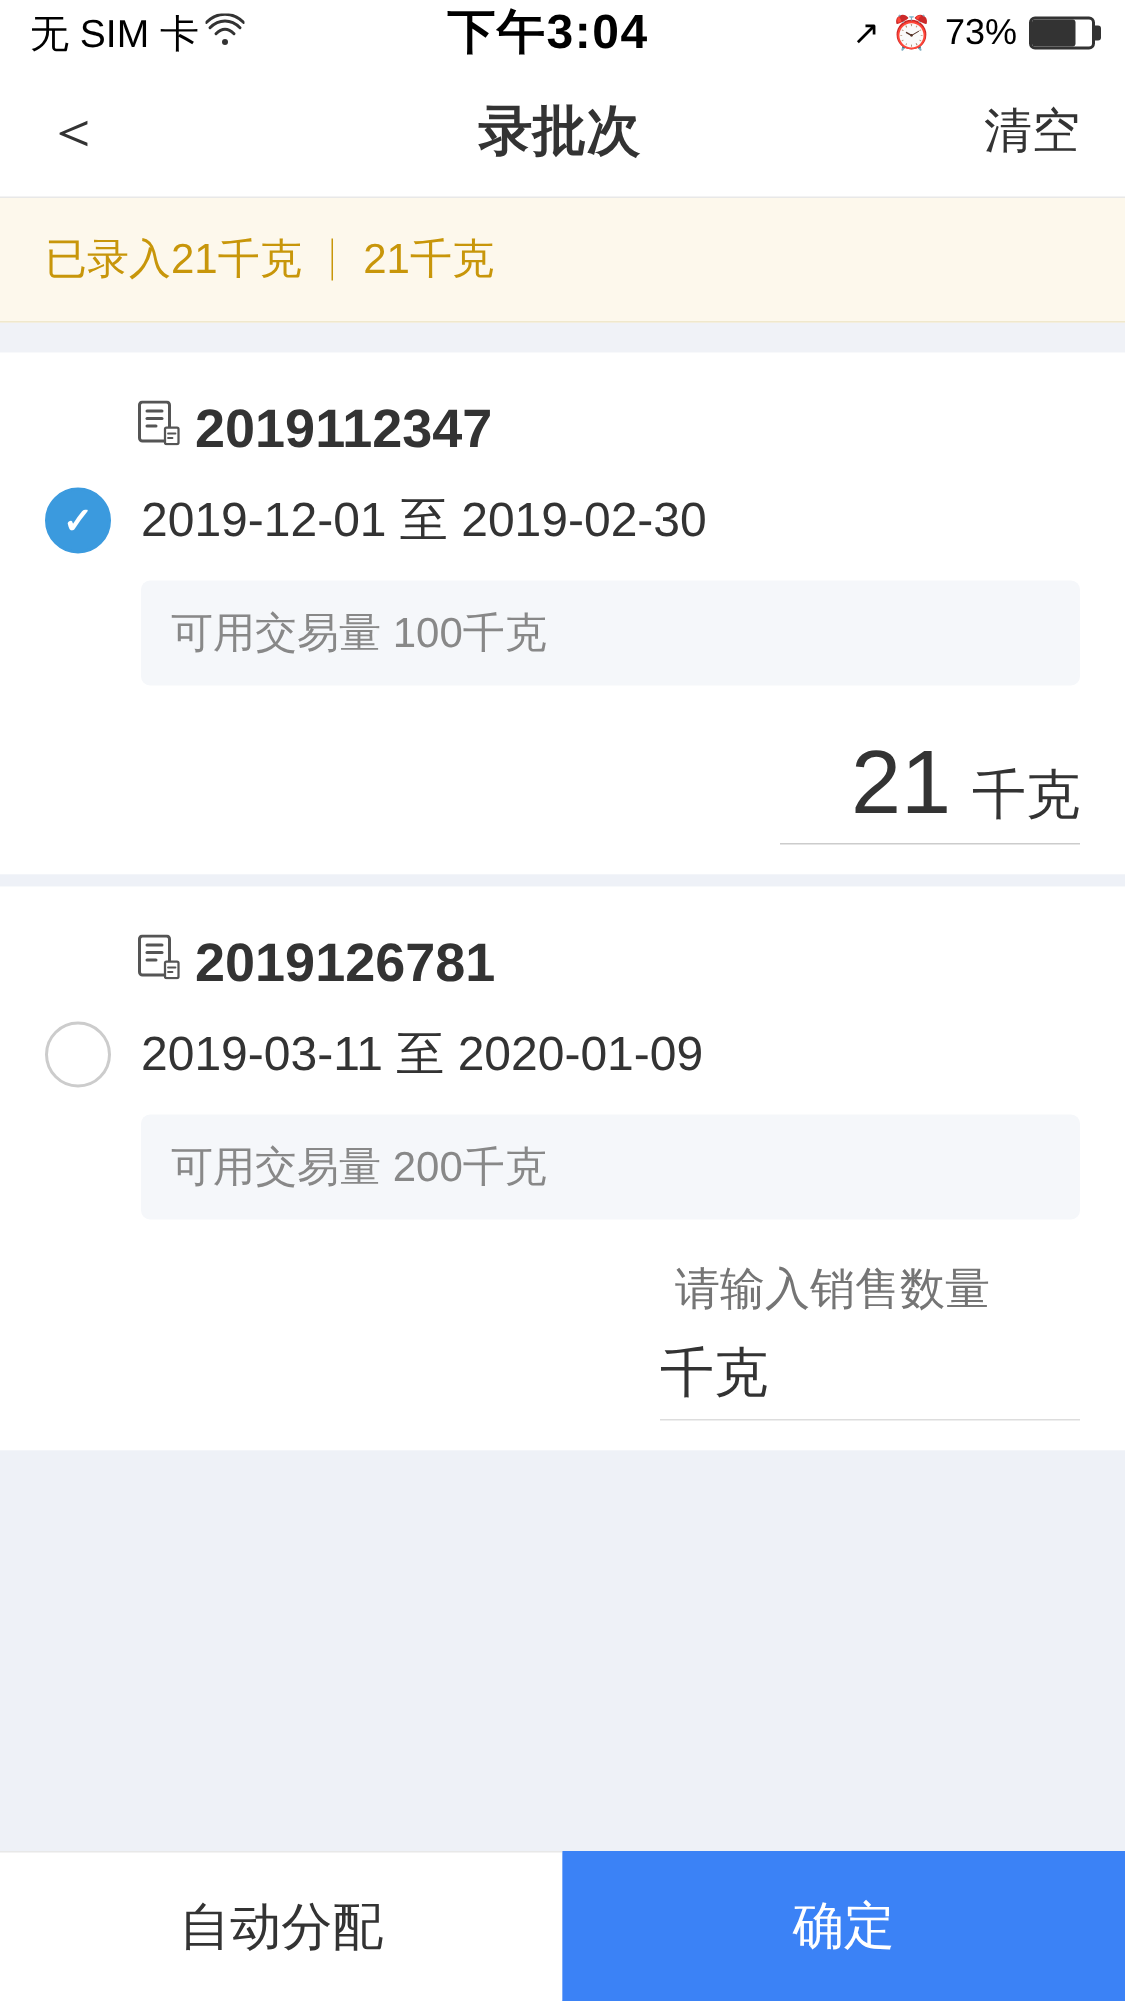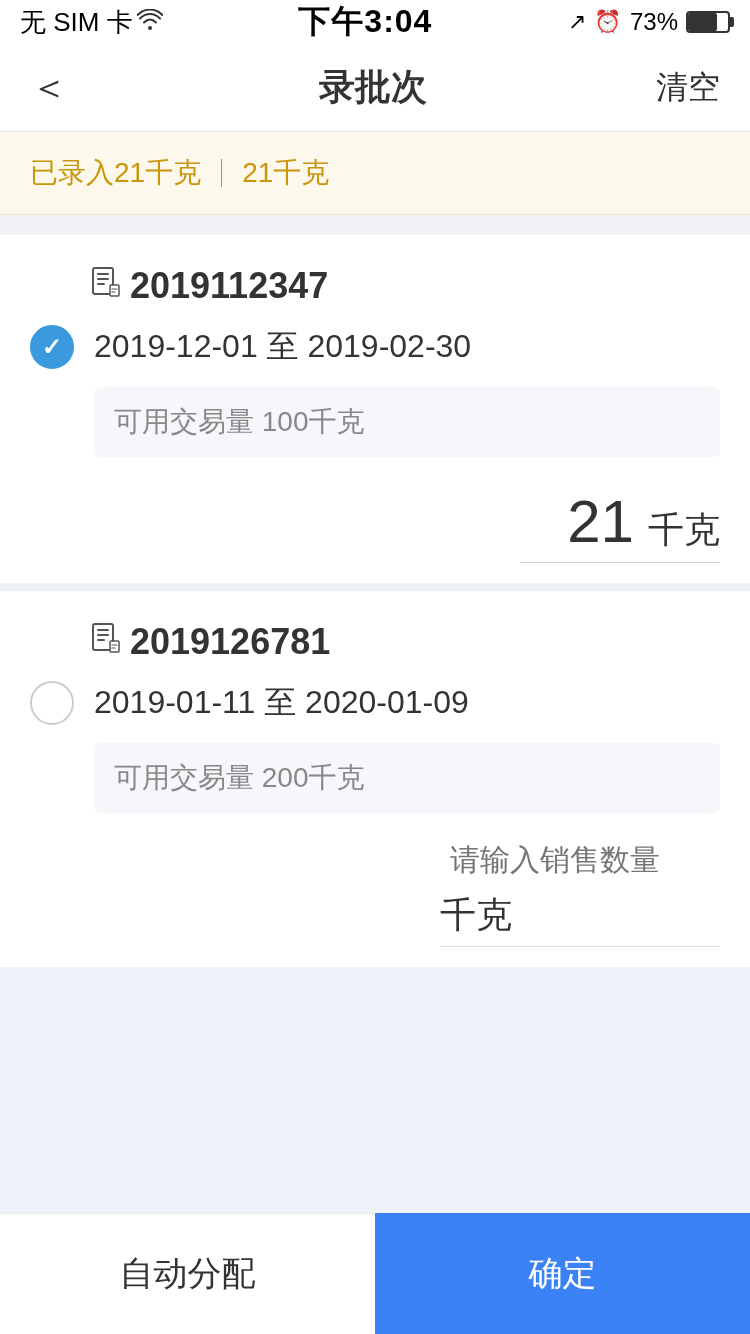--- a/index.html
+++ b/index.html
@@ -201,21 +201,21 @@
       flex: 1;
       min-height: 400px;
     }
 
     
     .bottom-bar {
       position: fixed;
       bottom: 0;
       left: 0;
       width: 750px;
-      height: 121px;
+      height: 100px;
       display: flex;
       z-index: 100;
     }
     .btn-auto {
       flex: 1;
       background: #fff;
       border: none;
       font-size: 34px;
       font-weight: 500;
       color: #333;
@@ -331,21 +331,21 @@
             <rect x="7" y="16" width="8" height="2" rx="1" fill="#555"></rect>
             <rect x="20" y="18" width="9" height="11" rx="1" fill="#fff" stroke="#555" stroke-width="1.5"></rect>
             <path d="M22 22h5M22 25h3" stroke="#555" stroke-width="1.2" stroke-linecap="round"></path>
           </svg>
         </span>
         <span class="batch-id">2019126781</span>
       </div>
 
       <div class="batch-date-row">
         <div class="radio-circle"></div>
-        <span class="batch-date">2019-01-11 至 2020-01-09</span>
+        <span class="batch-date">2019-03-11 至 2020-01-09</span>
       </div>
 
       <div class="batch-avail-row">
         <span class="batch-avail">可用交易量 200千克</span>
       </div>
     </div>
 
     <div style="display:flex; align-items:center; justify-content:flex-end; padding: 0 30px 20px 30px;">
       <div style="border-bottom:1px solid #ddd; padding-bottom:6px; display:flex; align-items:baseline; gap:14px; justify-content:flex-end; min-width:280px;flex-direction:column;">
         <input type="text" style="font-size: 30px; color: rgb(204, 204, 204); text-align: right; border: none; outline: none; background: transparent; width: 220px;" value="" placeholder="请输入销售数量">

